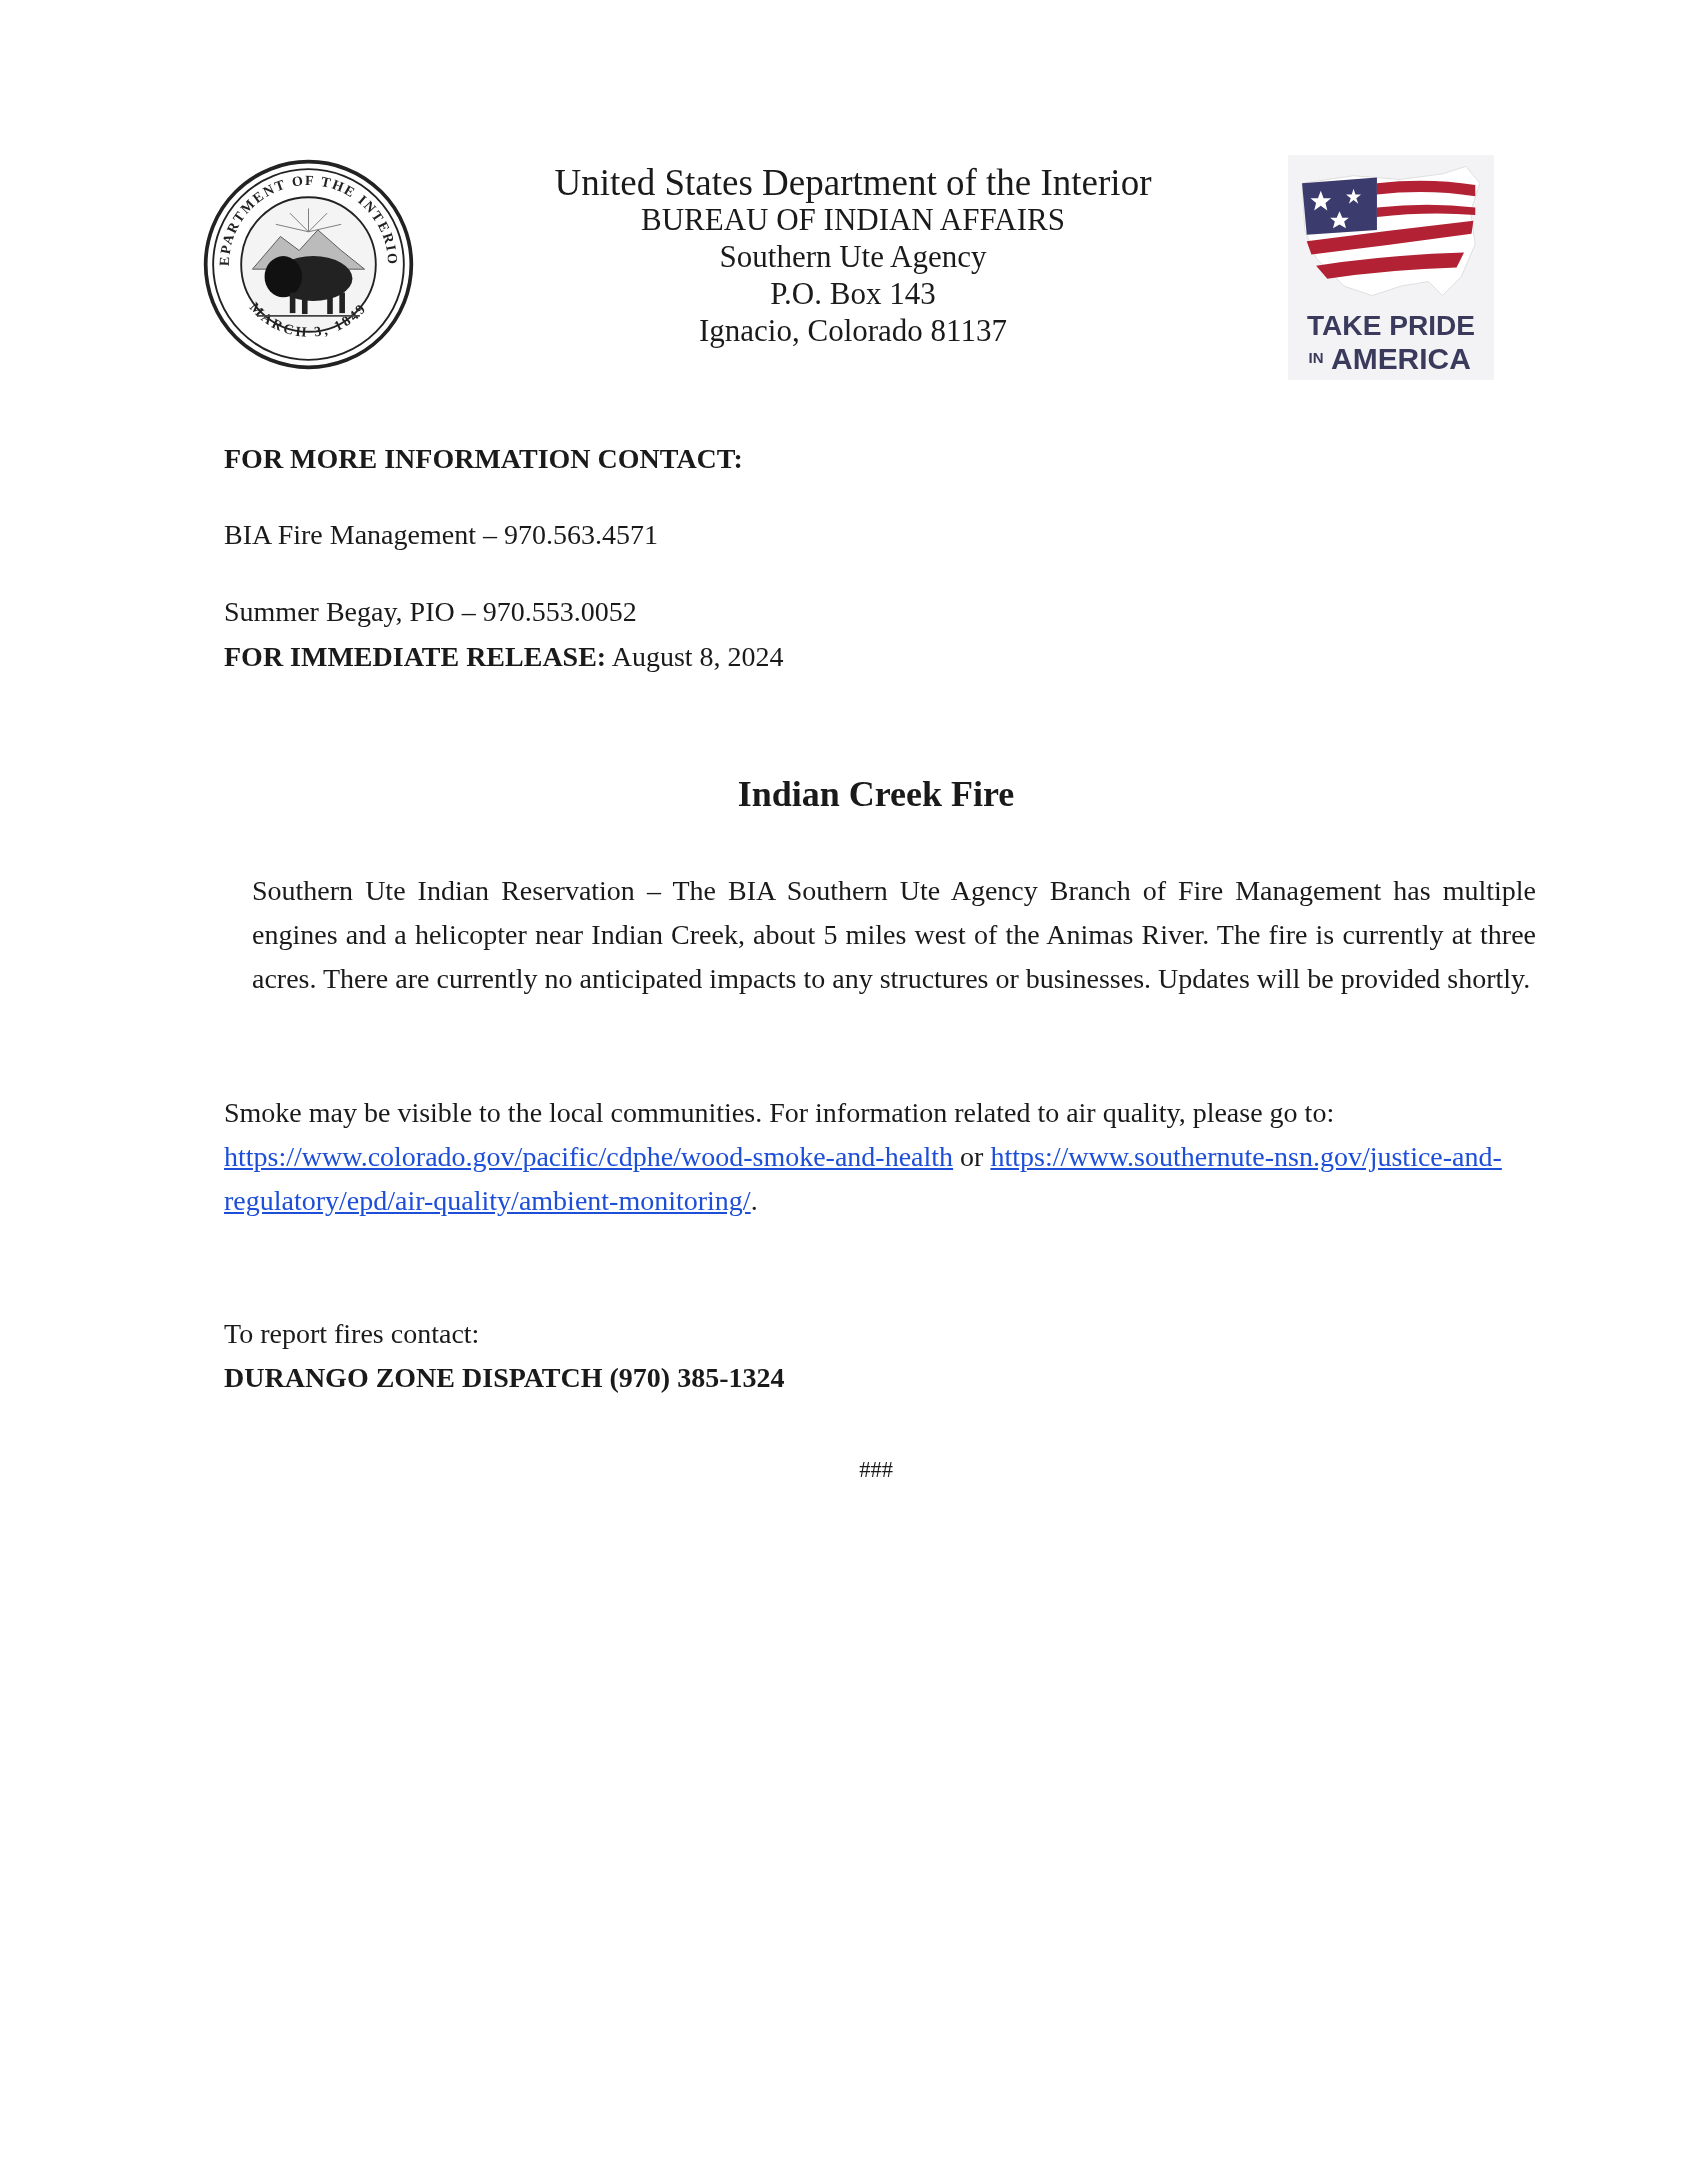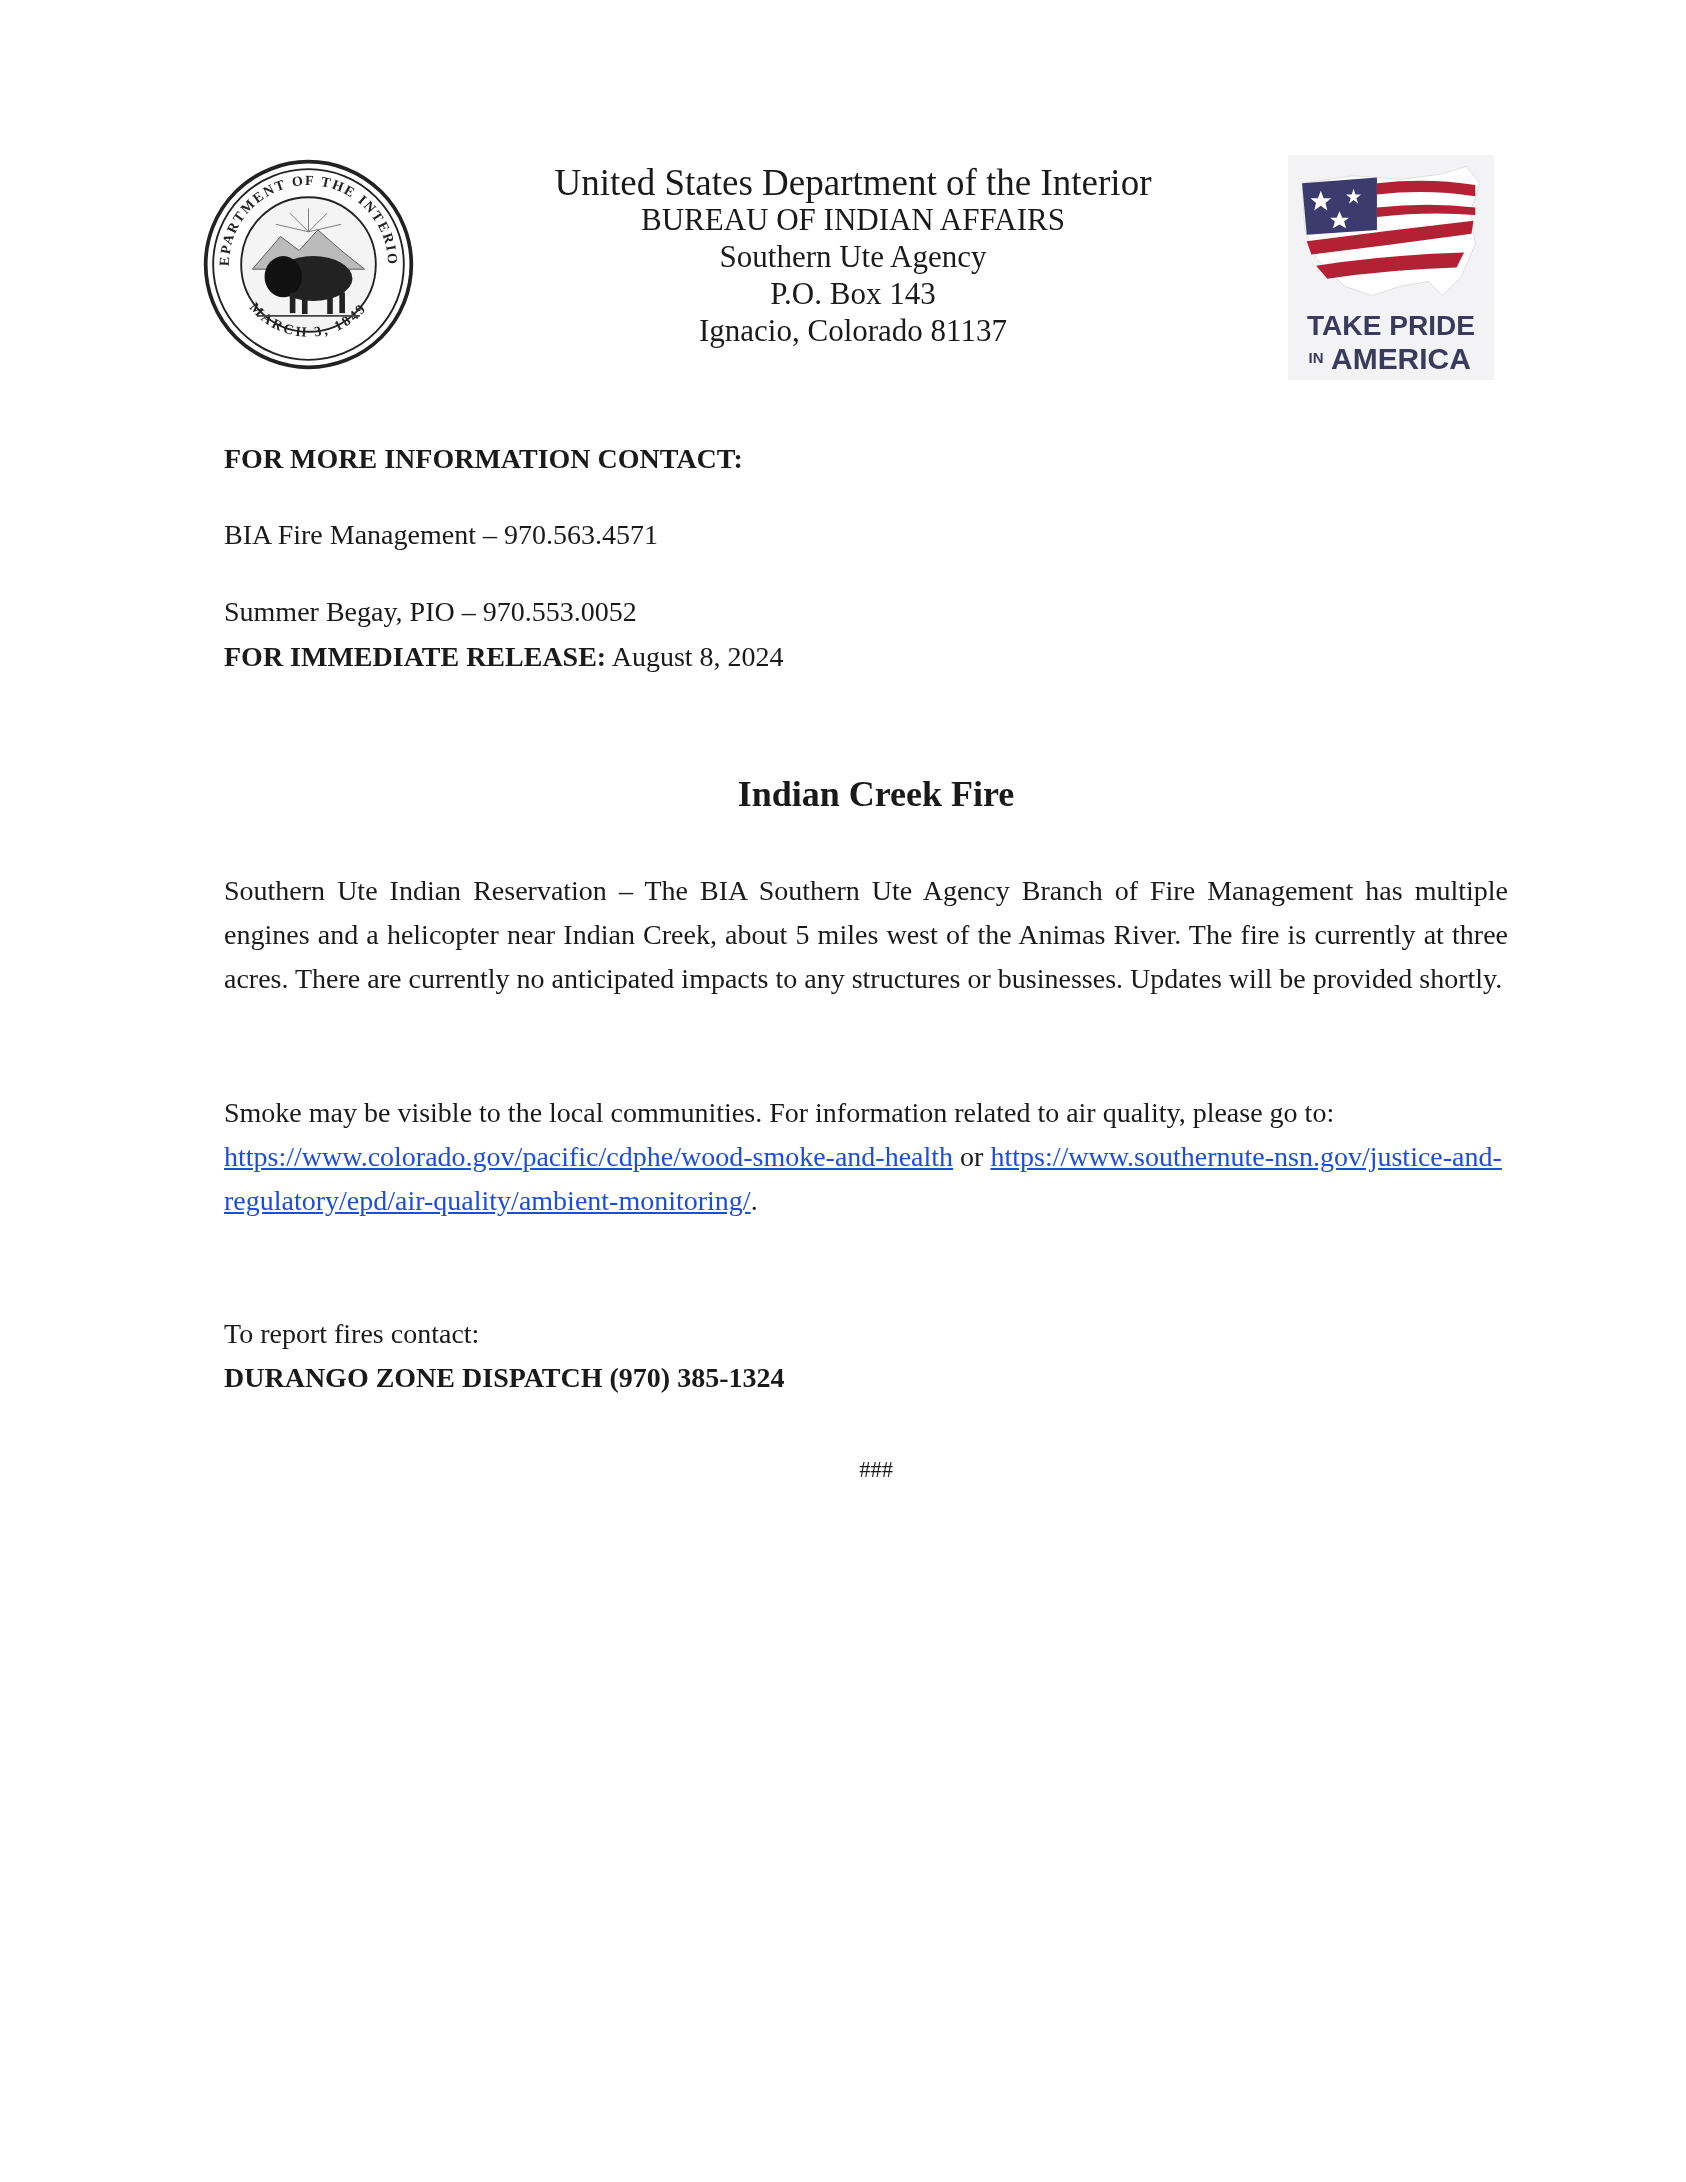--- a/index.html
+++ b/index.html
@@ -7,21 +7,21 @@
            font-family: "Liberation Serif", "DejaVu Serif", serif; color: #1a1a1a; }
     .abs { position: absolute; }
     .seal { left: 201px; top: 157px; width: 215px; height: 215px; }
     .tpa  { left: 1288px; top: 155px; width: 206px; height: 225px; }
     .letterhead { left: 525px; top: 156px; width: 656px; text-align: center; line-height: 37px; margin-top: 8px; }
     .lh-title { font-size: 37px; }
     .lh-line  { font-size: 31px; }
     .body-text { left: 224px; width: 1284px; font-size: 28px; line-height: 44px; }
     .bold { font-weight: bold; }
     .title { left: 0; width: 1752px; text-align: center; font-size: 36px; font-weight: bold; top: 773px; }
-    .justify { text-align: justify; text-align-last: left; }
+    .justify { text-align: justify; text-align-last: left; margin-left: 28px; }
     a.link { color: #1d4ed8; text-decoration: underline; }
     .hash { left: 0; width: 1752px; text-align: center; top: 1457px; font-size: 22.5px; }
   </style>
 </head>
 <body>
 
 <div class="abs seal">
   <svg width="215" height="215" viewBox="0 0 230 230">
     <defs>
       <path id="topArc" d="M 30 115 A 85 85 0 0 1 200 115"></path>

